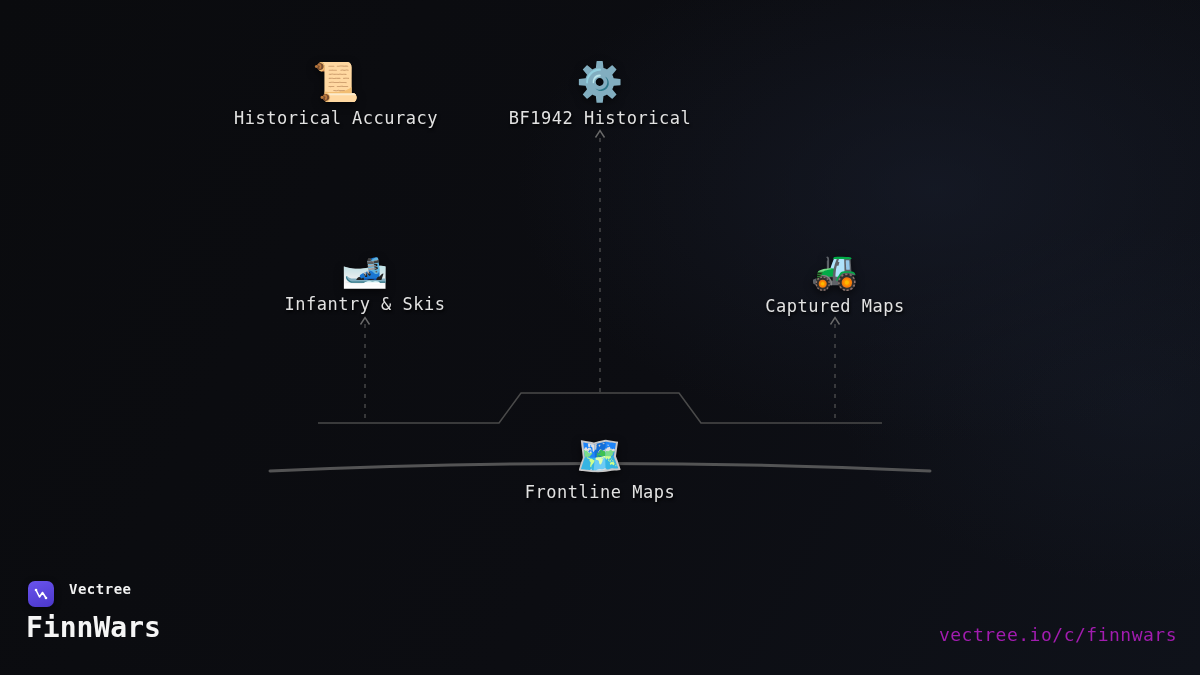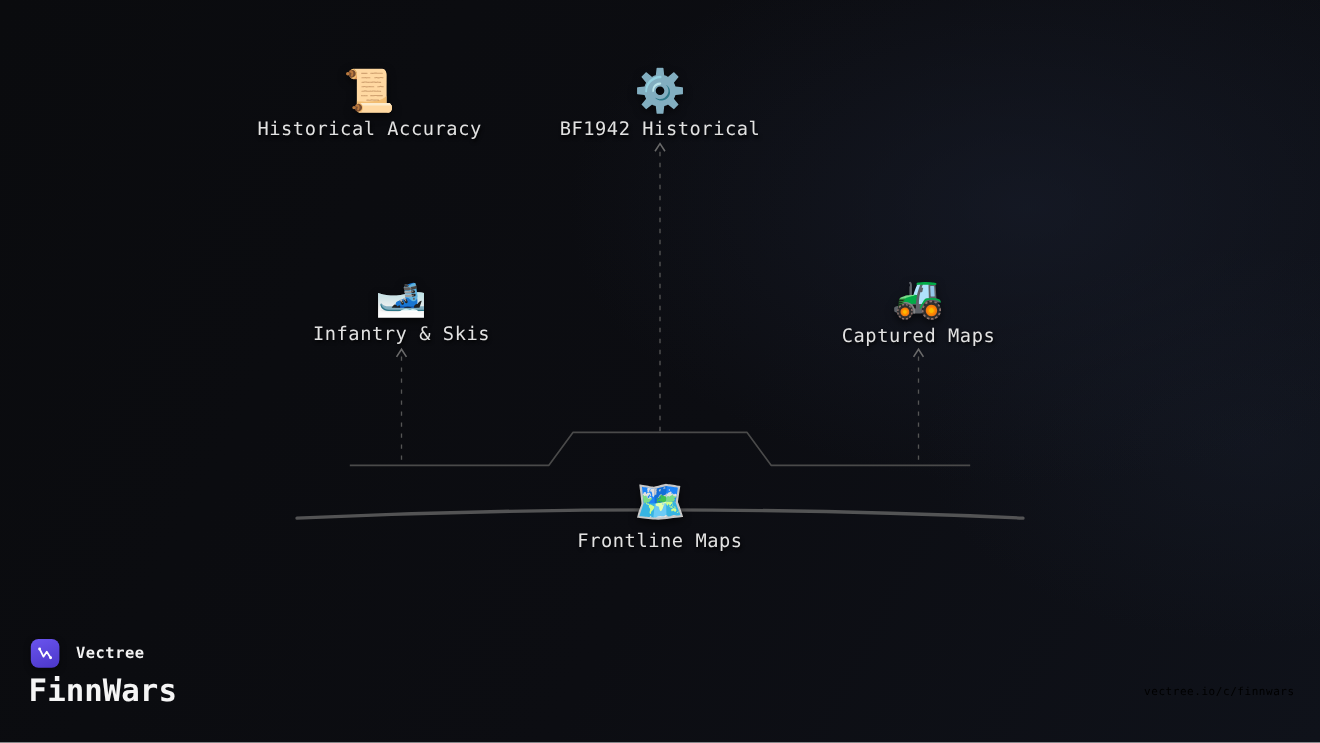--- a/index.html
+++ b/index.html
@@ -47,21 +47,20 @@
   .node-historical { left: 336px; top: 60px; }
   .node-refractor  { left: 600px; top: 60px; }
   .node-infantry   { left: 365px; top: 246px; }
   .node-armor      { left: 835px; top: 248px; }
   .node-maps       { left: 600px; top: 434px; }
 
   .footer-brand-row {
     position: absolute;
     left: 28px; top: 581px;
     display: flex;
-    align-items: center;
     gap: 15px;
   }
   .logo-box {
     width: 26px; height: 26px;
     border-radius: 7px;
     background: linear-gradient(160deg, #6a54ee 0%, #4b37c9 100%);
     display: flex; align-items: center; justify-content: center;
     box-shadow: 0 2px 6px rgba(0,0,0,0.5);
   }
   .brand-name {
@@ -75,22 +74,22 @@
     left: 26px; top: 611px;
     font-size: 28px;
     font-weight: bold;
     color: #f5f5f5;
     letter-spacing: 0px;
     font-family: "DejaVu Sans Mono", monospace;
   }
   .share-url {
     position: absolute;
     right: 23px; top: 624px;
-    font-size: 10px;
-    color: #000000;
+    font-size: 18px;
+    color: #a21caf;
     letter-spacing: 0.5px;
   }
 </style>
 </head>
 <body>
 
 <div class="canvas">
 
   <svg class="connectors" viewBox="0 0 1200 675" xmlns="http://www.w3.org/2000/svg">
 

